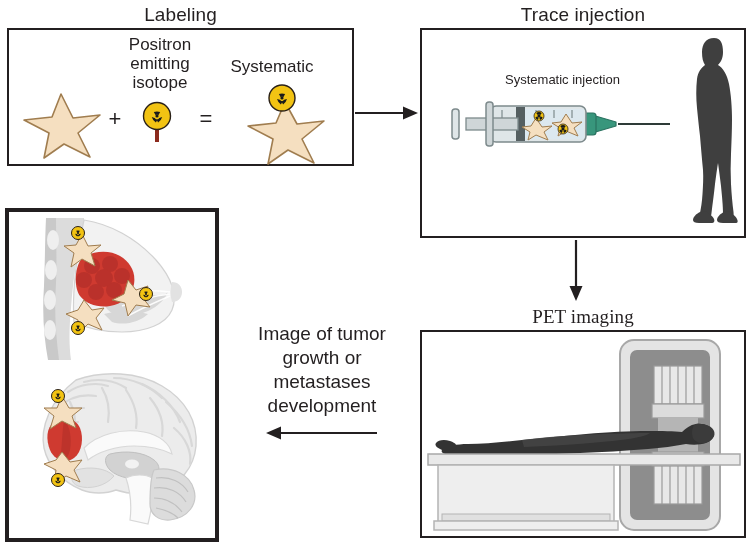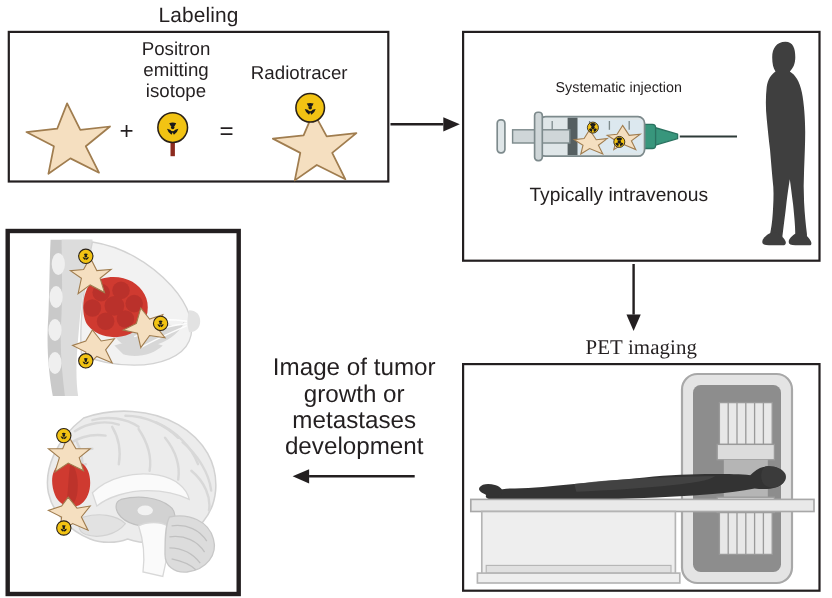--- a/index.html
+++ b/index.html
@@ -69,21 +69,21 @@
               font-size: 22px; line-height: 22px; color:#231f20; }
 
   
   #lbl-systematic { left: 440px; top: 70px;  width: 245px; font-size: 13px; }
   #lbl-intravenous{ left: 440px; top: 168px; width: 245px; font-size: 17.5px; }
 
   
   #caption-flow {
     position: absolute;
     left: 232px; top: 322px; width: 180px;
-    font-size: 22px;
+    font-size: 19px;
     line-height: 24px;
     text-align: center;
     color: #231f20;
     white-space: pre-line;
   }
 
   
   .arrow-svg { position: absolute; overflow: visible; }
   #arrow-label-to-trace { left: 355px; top: 105px; }
   #arrow-trace-to-pet   { left: 568px; top: 240px; }
@@ -102,34 +102,35 @@
   #gfx-breast { left: 26px; top: 218px; }
   #gfx-brain  { left: 14px; top: 366px; }
 </style>
 </head>
 <body>
 
 <div class="stage">
 
   <div class="panel-title" id="title-labeling">Labeling</div>
 
+  <div class="panel-title" id="title-trace">Trace injection</div>
 
   <div class="panel-title" id="title-pet">PET imaging</div>
 
   <div class="panel" id="panel-labeling"></div>
   <div class="panel" id="panel-trace"></div>
   <div class="panel" id="panel-pet"></div>
   <div class="panel" id="panel-images"></div>
 
 
   <div class="lbl" id="lbl-positron">Positron
 emitting
 isotope</div>
 
-  <div class="lbl" id="lbl-radiotracer">Radiotracer</div>
+  <div class="lbl" id="lbl-radiotracer">Systematic</div>
 
   <div id="op-plus">+</div>
 
   <div id="op-equal">=</div>
 
   <svg class="gfx" id="gfx-target-star" width="84" height="68" viewBox="0 0 84 68">
     <path d="M41 2 L53 26 L80 23 L58 41 L70 65 L44 52 L24 66 L29 41 L4 28 L32 25 Z" fill="#f5dfc0" stroke="#a07d4f" stroke-width="1.6" stroke-linejoin="round"></path>
   </svg>
 
   <svg class="gfx" id="gfx-isotope" width="34" height="44" viewBox="0 0 34 44">
@@ -165,21 +166,20 @@
     <path d="M1.5 46 L8 61 L14.5 46 Z" fill="#231f20"></path>
   </svg>
 
   <svg class="arrow-svg" id="arrow-pet-to-images" width="112" height="16" viewBox="0 0 112 16">
     <line x1="112" y1="8" x2="16" y2="8" stroke="#231f20" stroke-width="2.2"></line>
     <path d="M16 1.5 L1 8 L16 14.5 Z" fill="#231f20"></path>
   </svg>
 
   <div class="lbl" id="lbl-systematic">Systematic injection</div>
 
-  <div class="lbl" id="lbl-intravenous">Typically intravenous</div>
 
   <svg class="gfx" id="gfx-syringe" width="240" height="56" viewBox="0 0 240 56">
 
     <line x1="186" y1="28" x2="238" y2="28" stroke="#2e3b38" stroke-width="1.8"></line>
 
     <path d="M160 19 L184 26 L184 30 L160 37 Z" fill="#38967c" stroke="#2a7260" stroke-width="1.2" stroke-linejoin="round"></path>
     <rect x="152" y="17" width="12" height="22" rx="3" fill="#38967c" stroke="#2a7260" stroke-width="1.2"></rect>
 
     <rect x="58" y="10" width="96" height="36" rx="6" fill="#dfe6e8" stroke="#7d8a8c" stroke-width="1.6"></rect>
 

